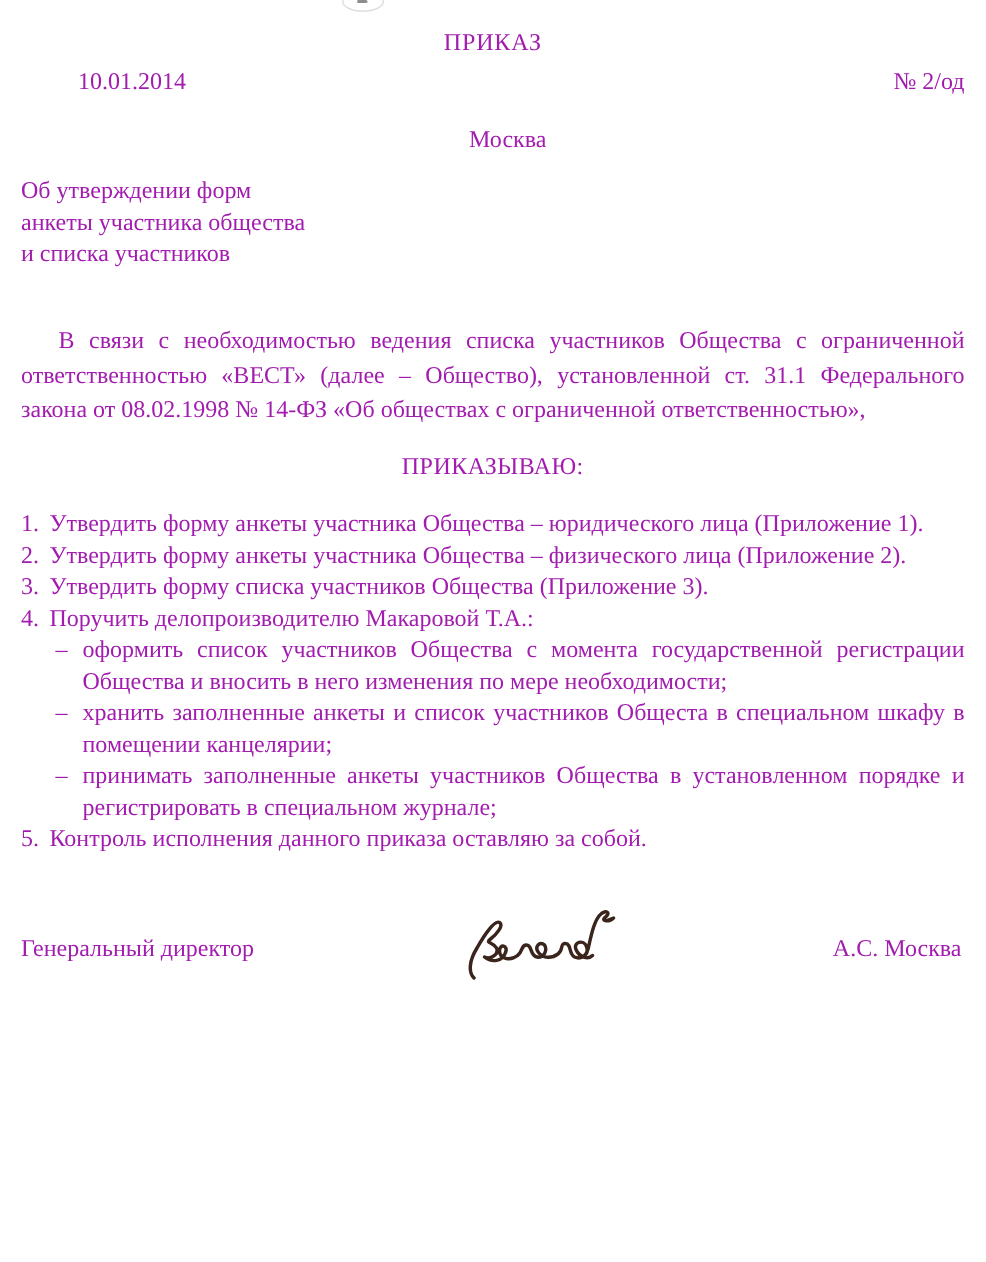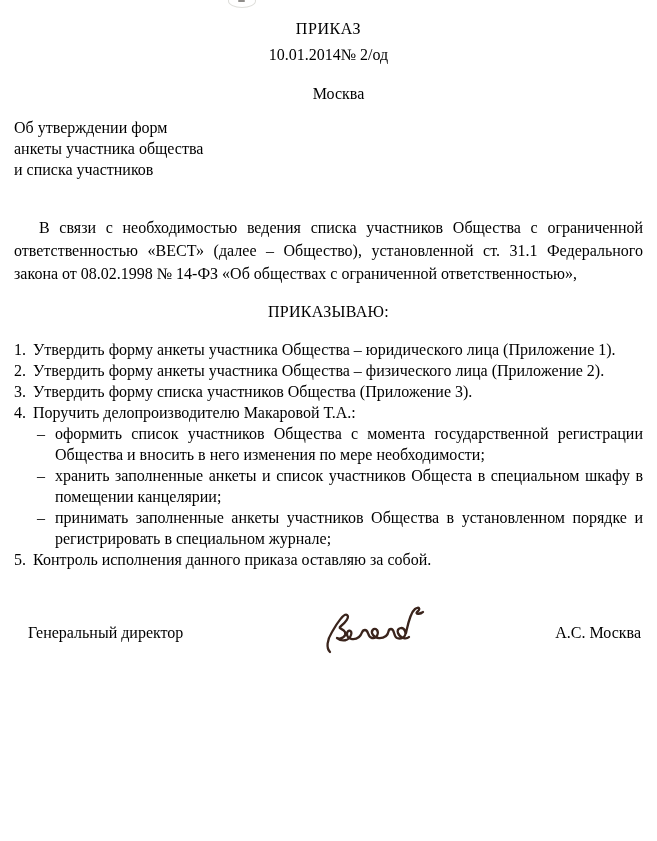--- a/index.html
+++ b/index.html
@@ -2,21 +2,21 @@
 <html><head>
 <meta charset="utf-8">
 <style>
   html, body { margin: 0; padding: 0; background: #ffffff; }
   .page {
     position: relative;
     width: 657px;
     height: 841px;
     background: #ffffff;
     font-family: "Liberation Serif", "DejaVu Serif", serif;
-    color: #000000;
+    color: #a21caf;
     font-size: 16px;
     line-height: 21px;
     overflow: hidden;
     border-radius: 29px;
   }
   .pad { padding-left: 14px; padding-right: 14px; }
 
   
   .artifact {
     position: absolute; left: 228px; top: -6px;
@@ -29,21 +29,22 @@
   }
 
   .title {
     margin-top: 18px;
     text-align: center;
     letter-spacing: 0.6px;
   }
   .meta-row {
     margin-top: 5px;
     display: flex;
-    justify-content: center;
+    justify-content: space-between;
+    margin-left: 38px;
   }
   .city { margin-top: 18px; text-align: center; padding-left: 20px; }
 
   .subject { margin-top: 13px; }
 
   .preamble {
     margin-top: 36px;
     text-align: justify;
     text-indent: 25px;
     line-height: 23px;
@@ -74,21 +75,21 @@
     text-align: justify;
   }
   .sub-item::before {
     content: "\2013";
     position: absolute;
     left: 4px; top: 0;
   }
 
   .sign-row {
     position: absolute;
-    left: 28px; right: 14px; top: 600px;
+    left: 14px; right: 14px; top: 600px;
     height: 62px;
   }
   .sign-position { position: absolute; left: 0; top: 22px; }
   .sign-name { position: absolute; right: 2px; top: 22px; }
   .sign-svg { position: absolute; left: 288px; top: 2px; }
 </style>
 </head>
 <body>
 
 <div class="page">

